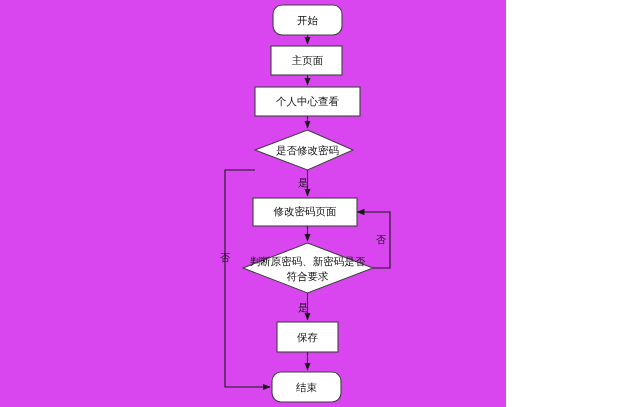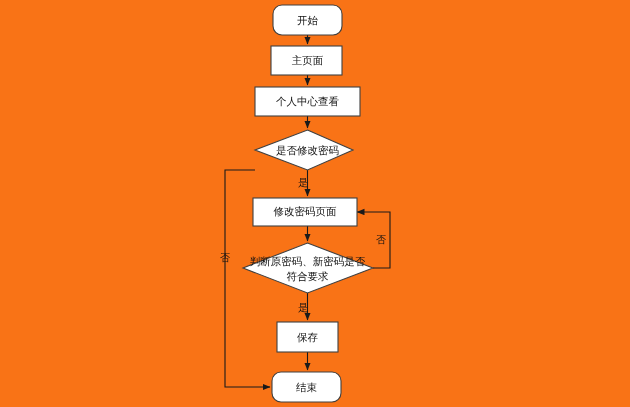--- a/index.html
+++ b/index.html
@@ -5,23 +5,23 @@
   html, body {
     margin: 0;
     padding: 0;
     background: #ffffff;
   }
   body {
     font-family: "DejaVu Sans", "Liberation Sans", sans-serif;
   }
   #canvas {
     position: relative;
-    width: 630px;
+    width: 506px;
     height: 407px;
-    background: #f97316;
+    background: #d946ef;
     overflow: hidden;
   }
   #flow-svg {
     position: absolute;
     left: 0;
     top: 0;
     width: 630px;
     height: 407px;
   }
   .node-shape {

